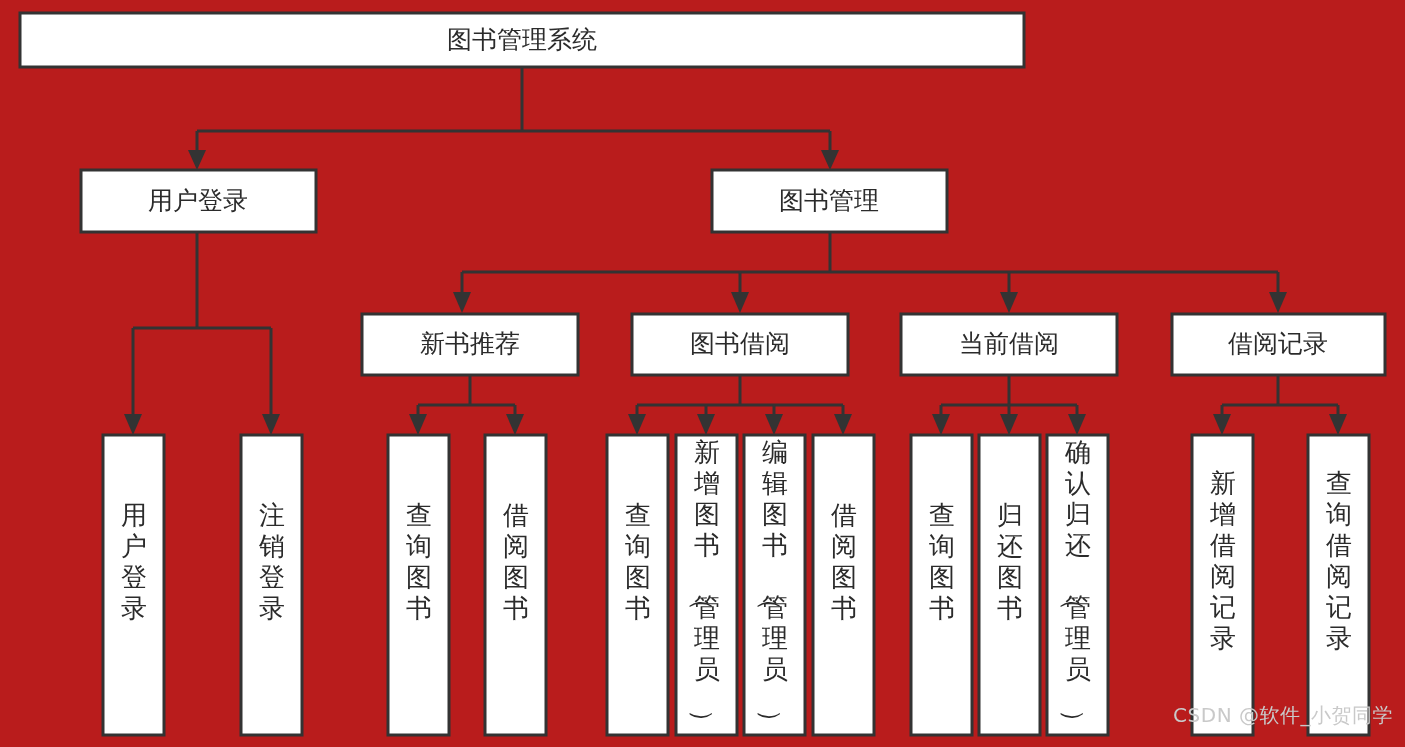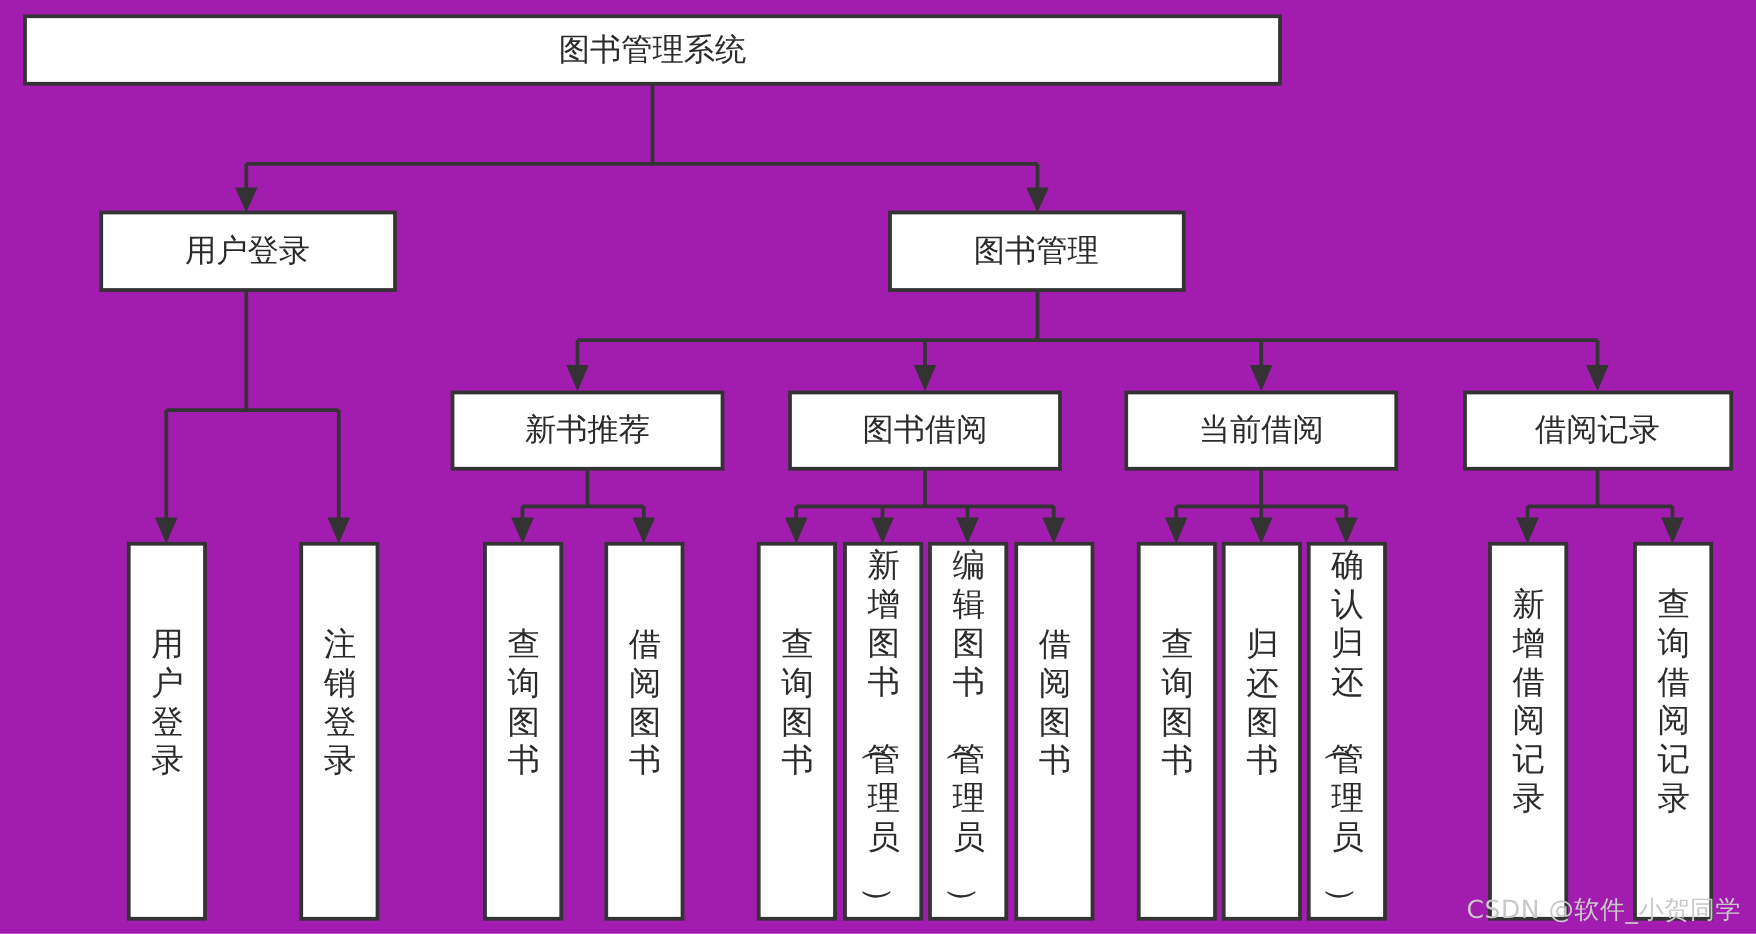--- a/index.html
+++ b/index.html
@@ -10,21 +10,21 @@
   body {
     width: 1405px;
     height: 747px;
     font-family: "DejaVu Sans", "Liberation Sans", sans-serif;
     overflow: hidden;
   }
   #diagram-root {
     position: relative;
     width: 1405px;
     height: 747px;
-    background: #a21caf;
+    background: #b91c1c;
   }
   svg.flow {
     position: absolute;
     left: 0;
     top: 0;
     width: 1405px;
     height: 747px;
   }
   .node-box {
     fill: #ffffff;
@@ -49,21 +49,21 @@
   }
   .node-label-vert {
     fill: #2b2b2b;
     font-family: "DejaVu Sans", "Liberation Sans", sans-serif;
     font-size: 26px;
     text-anchor: middle;
   }
   .watermark {
     position: absolute;
     right: 12px;
-    bottom: 6px;
+    bottom: 18px;
     color: #c9c9c9;
     font-size: 20px;
     font-family: "DejaVu Sans", "Liberation Sans", sans-serif;
     white-space: nowrap;
     letter-spacing: 0.5px;
   }
 </style>
 </head>
 <body>
 

